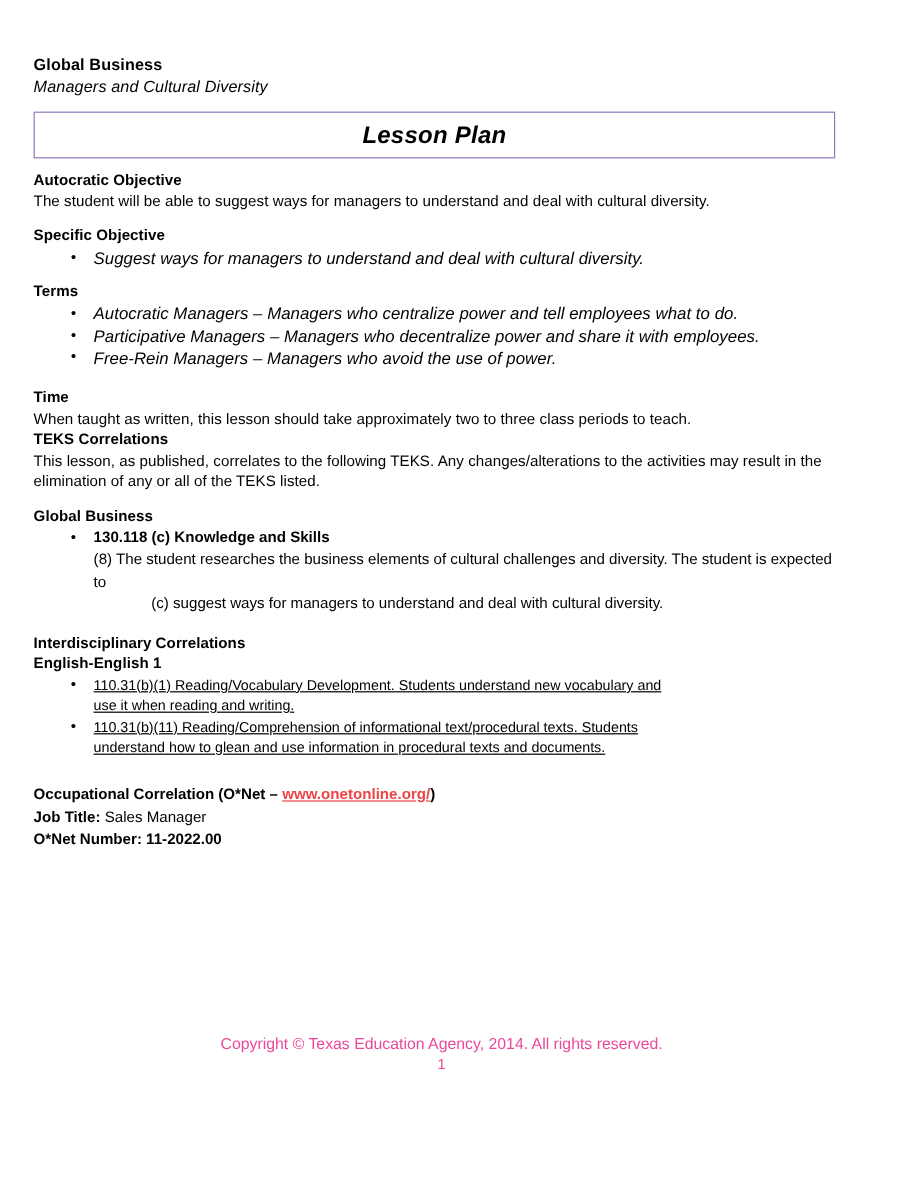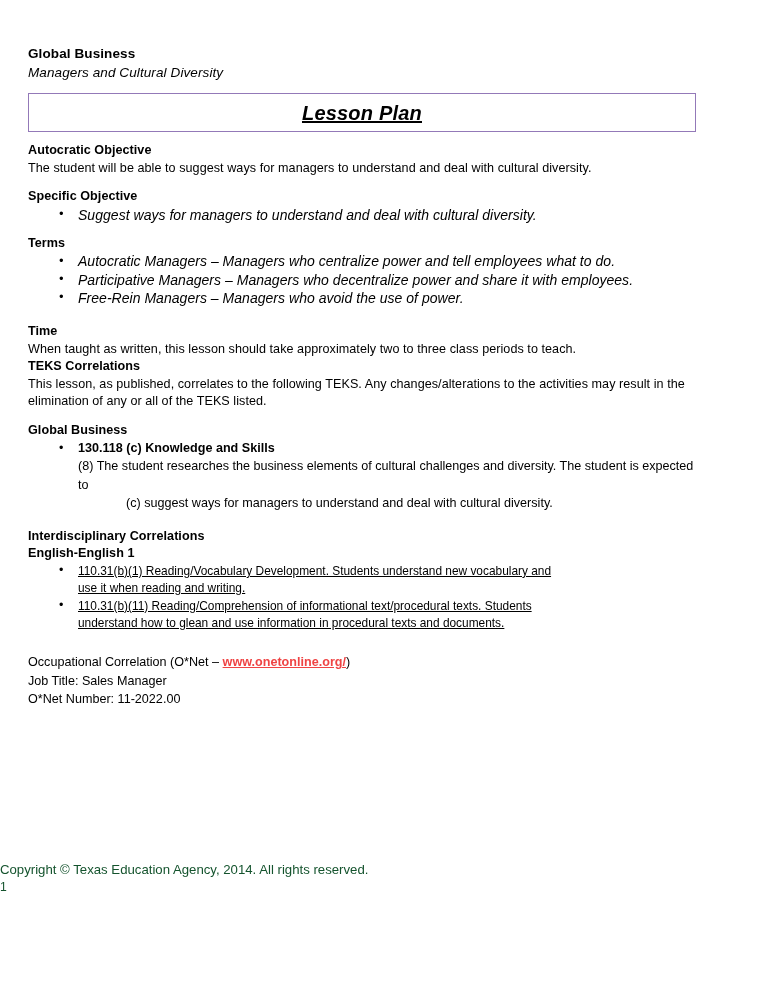--- a/index.html
+++ b/index.html
@@ -42,21 +42,20 @@
   .banner {
     margin-top: 11px;
     margin-bottom: 10px;
     border: 1.6px solid #9379b8;
     box-sizing: border-box;
     height: 39px;
     display: flex;
     align-items: center;
     justify-content: center;
     background: #ffffff;
-    text-decoration: underline;
   }
   .banner-text {
     font-size: 20px;
     font-weight: bold;
     font-style: italic;
     letter-spacing: 0.2px;
     line-height: 24px;
   }
   .banner.prep {
     margin-top: 17px;
@@ -152,39 +151,39 @@
     left: 31px;
     top: -0.5px;
     font-size: 12.6px;
   }
 
   
   .occ-line {
     font-size: 12.6px;
     line-height: 18.6px;
   }
-  .occ-line b { font-weight: normal; }
+  .occ-line b { font-weight: bold; }
   .link {
     color: #ef4444;
     text-decoration: underline;
     font-weight: bold;
   }
   .occ-val { font-weight: normal; }
 
   
   .footer {
     position: absolute;
     left: 0;
     right: 0;
     top: 860px;
-    text-align: left;
+    text-align: center;
     font-family: "Liberation Sans", sans-serif;
     font-size: 13.2px;
     line-height: 19px;
-    color: #14532d;
+    color: #ec4899;
   }
   .footer .pageno {
     font-size: 12.2px;
     line-height: 17px;
   }
 </style>
 </head>
 <body>
 
 <div class="page">

